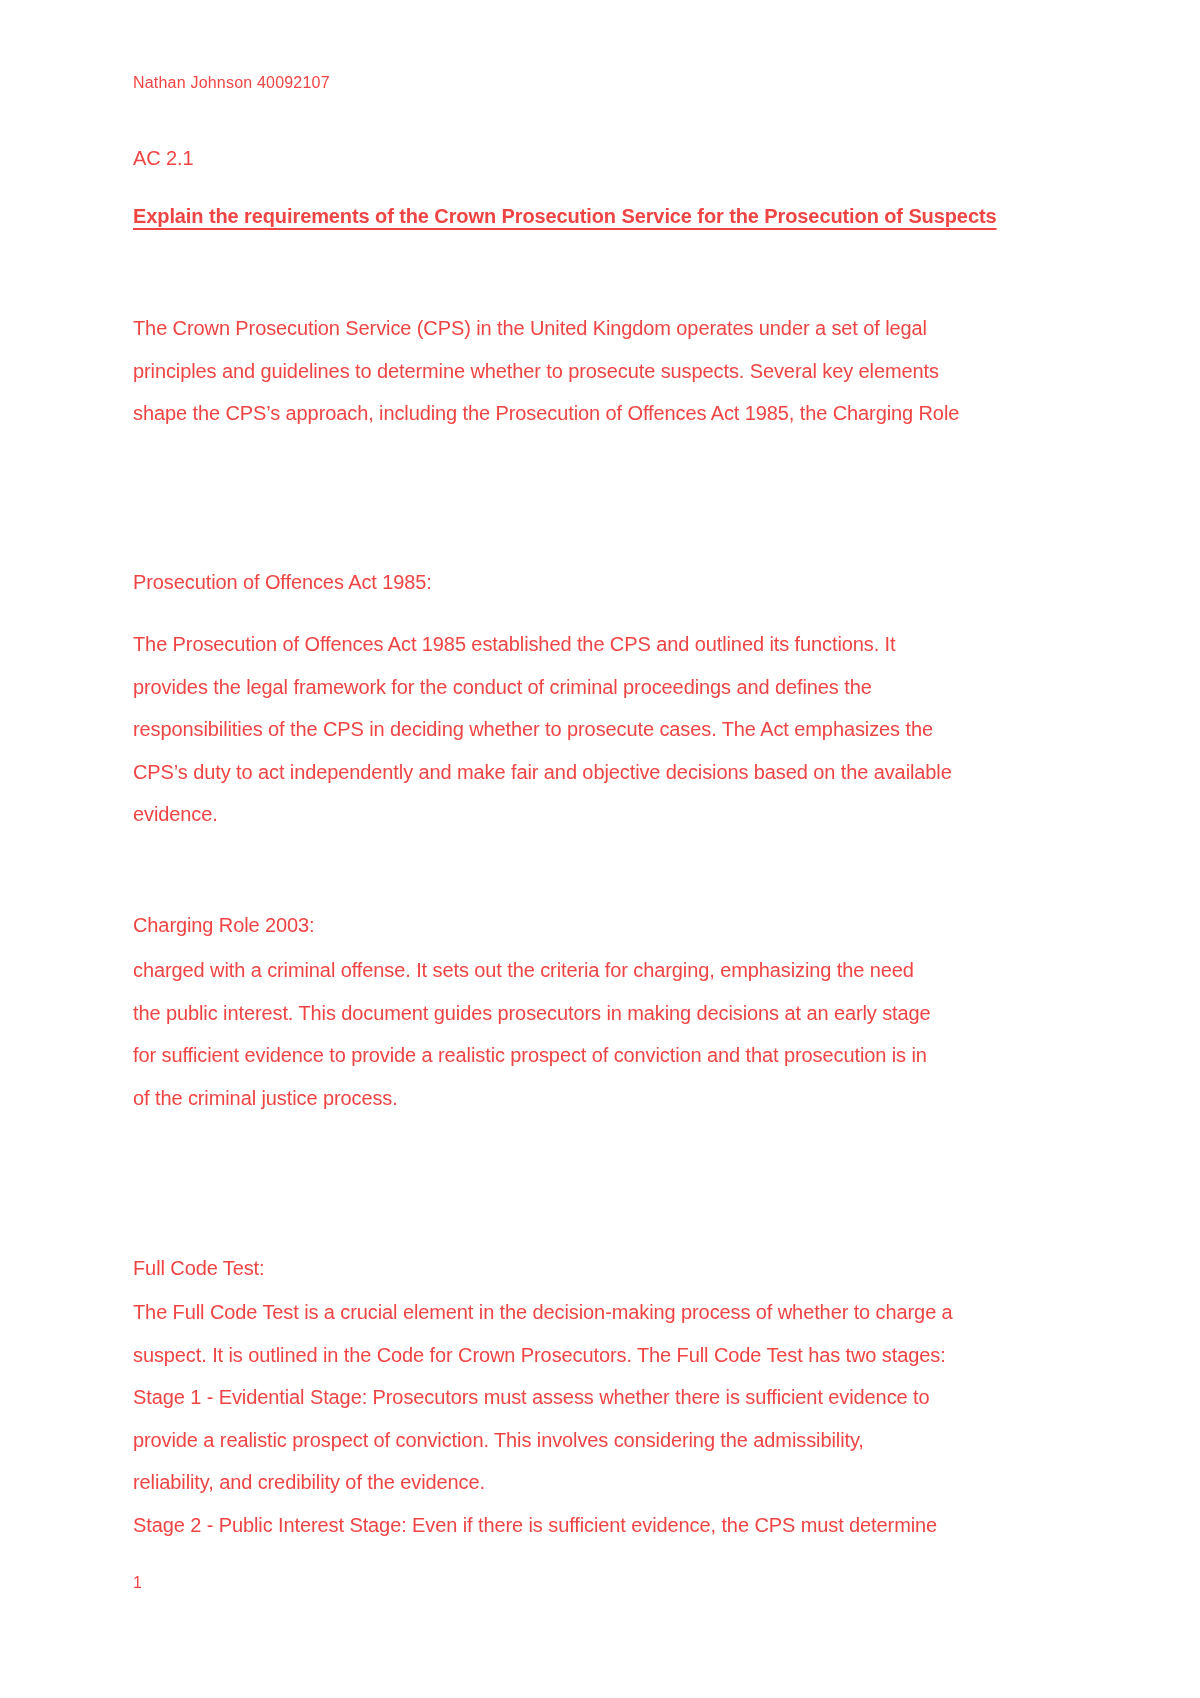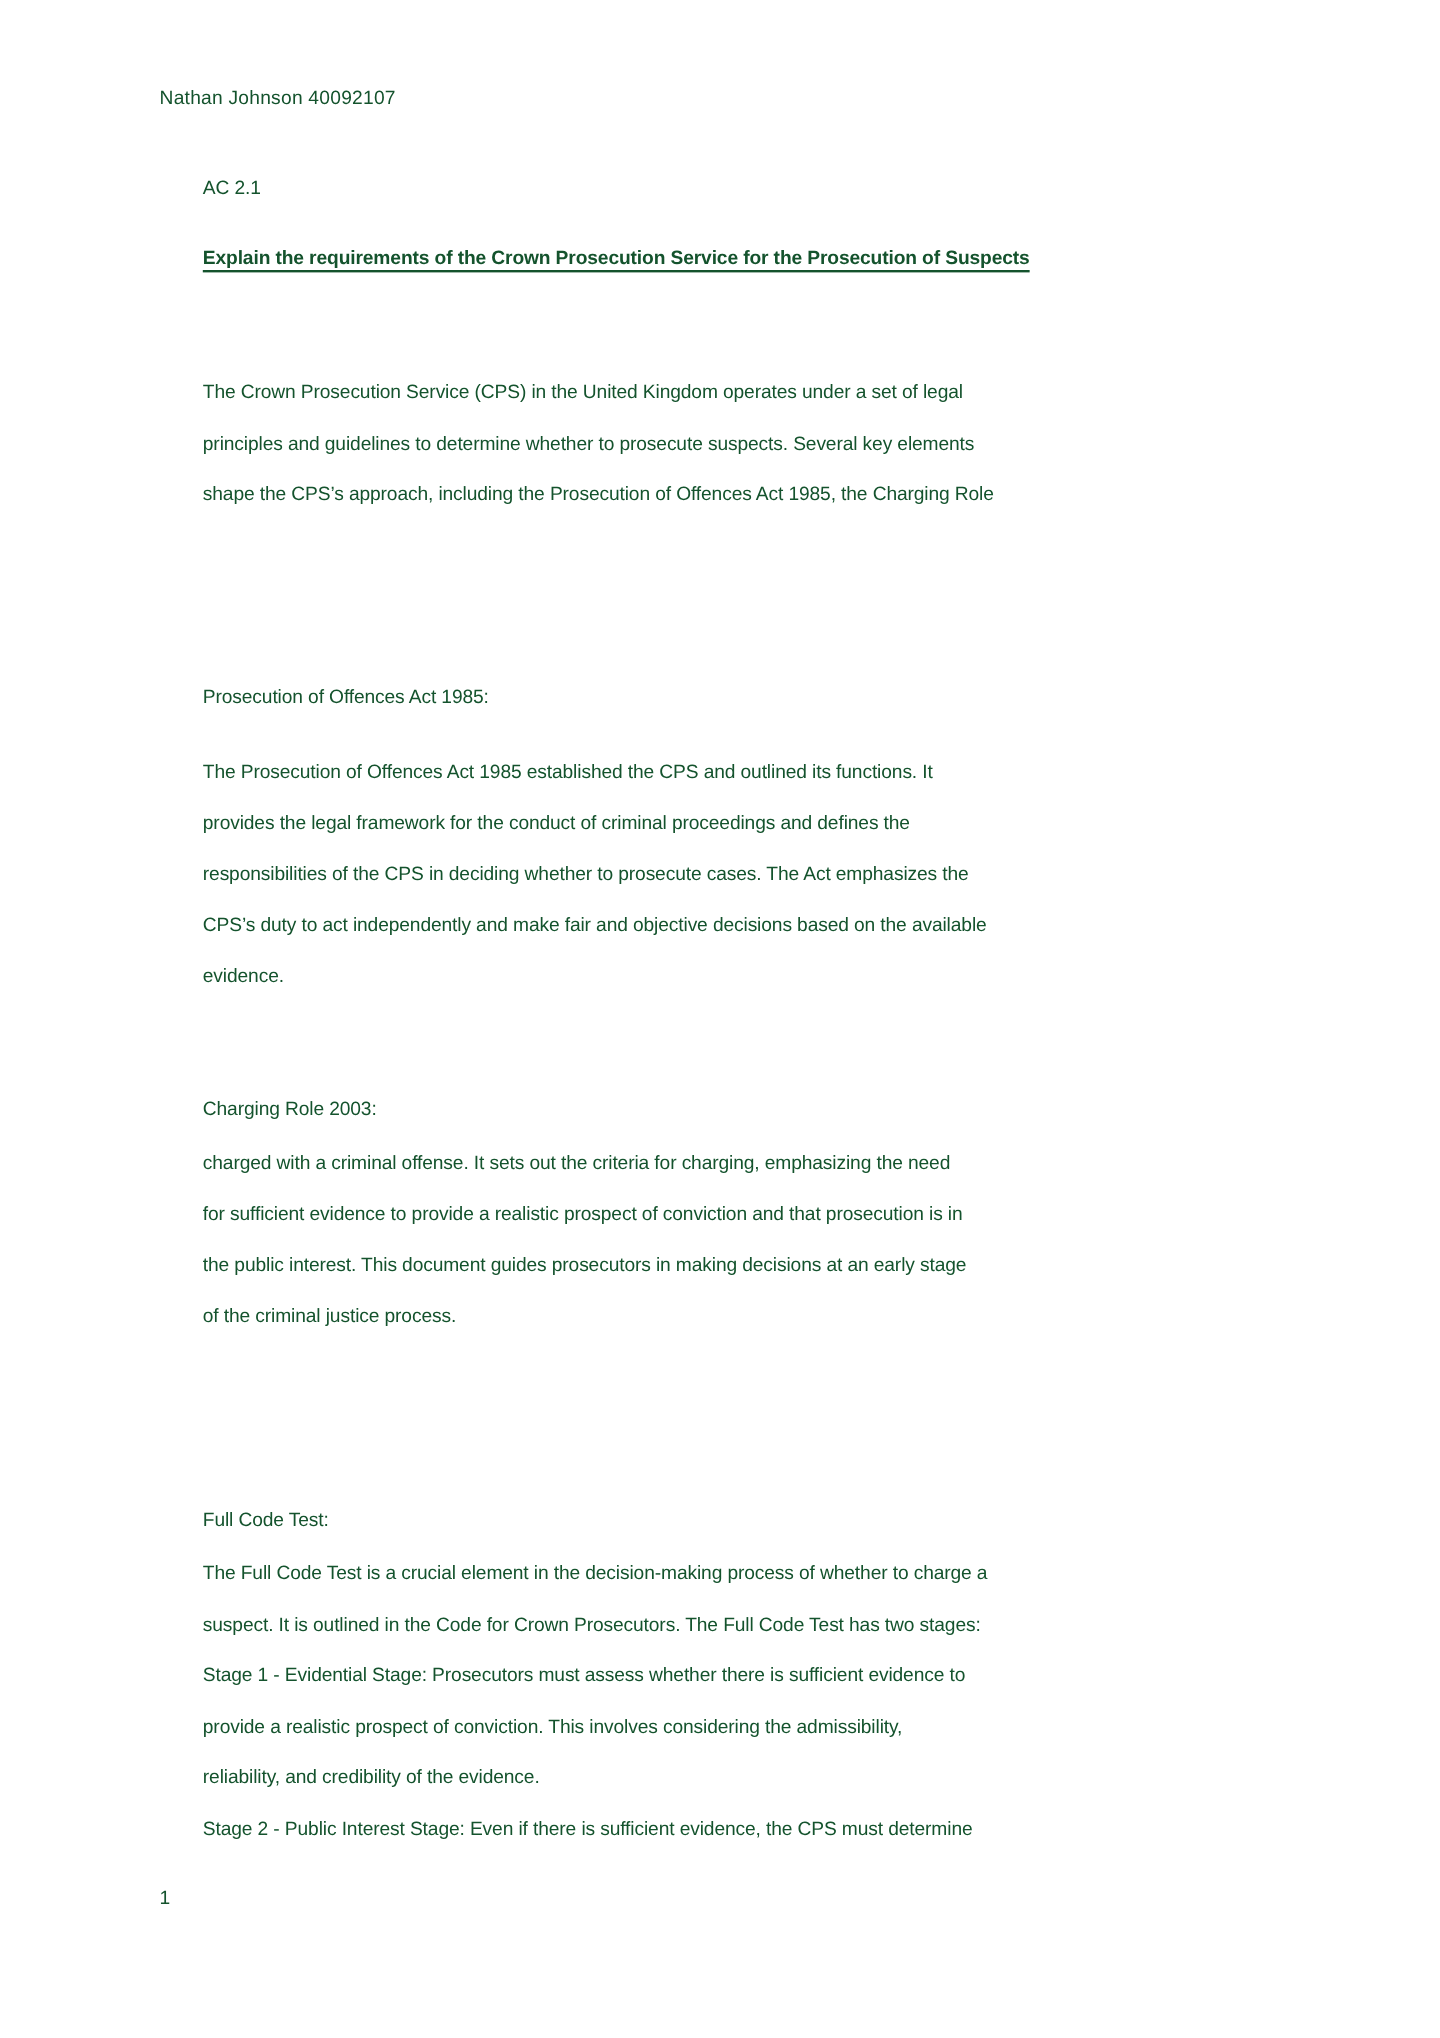--- a/index.html
+++ b/index.html
@@ -6,37 +6,36 @@
     margin: 0;
     padding: 0;
     background: #ffffff;
   }
   .page {
     position: relative;
     width: 1200px;
     height: 1698px;
     background: #ffffff;
     font-family: "Liberation Sans", sans-serif;
-    color: #14532d;
+    color: #ef4444;
     overflow: hidden;
   }
   .abs {
     position: absolute;
     left: 133px;
   }
   .meta-text {
     font-size: 16px;
     line-height: 22px;
     letter-spacing: 0.2px;
   }
   .body-text {
-    font-size: 16px;
+    font-size: 20px;
     line-height: 42.5px;
     letter-spacing: -0.1px;
-    margin-left: 36px;
   }
   .doc-title {
     font-weight: bold;
     text-decoration: underline;
     text-decoration-thickness: 2px;
     text-underline-offset: 5px;
   }
   .line {
     white-space: pre;
   }
@@ -63,22 +62,22 @@
     <div class="line">The Prosecution of Offences Act 1985 established the CPS and outlined its functions. It</div>
     <div class="line">provides the legal framework for the conduct of criminal proceedings and defines the</div>
     <div class="line">responsibilities of the CPS in deciding whether to prosecute cases. The Act emphasizes the</div>
     <div class="line">CPS’s duty to act independently and make fair and objective decisions based on the available</div>
     <div class="line">evidence.</div>
   </div>
 
   <div class="abs body-text" style="top:904px">Charging Role 2003:</div>
   <div class="abs body-text" style="top:949px">
     <div class="line">charged with a criminal offense. It sets out the criteria for charging, emphasizing the need</div>
+    <div class="line">the public interest. This document guides prosecutors in making decisions at an early stage</div>
     <div class="line">for sufficient evidence to provide a realistic prospect of conviction and that prosecution is in</div>
-    <div class="line">the public interest. This document guides prosecutors in making decisions at an early stage</div>
     <div class="line">of the criminal justice process.</div>
   </div>
 
   <div class="abs body-text" style="top:1247px">Full Code Test:</div>
   <div class="abs body-text" style="top:1291px">
     <div class="line">The Full Code Test is a crucial element in the decision-making process of whether to charge a</div>
     <div class="line">suspect. It is outlined in the Code for Crown Prosecutors. The Full Code Test has two stages:</div>
     <div class="line">Stage 1 - Evidential Stage: Prosecutors must assess whether there is sufficient evidence to</div>
     <div class="line">provide a realistic prospect of conviction. This involves considering the admissibility,</div>
     <div class="line">reliability, and credibility of the evidence.</div>

